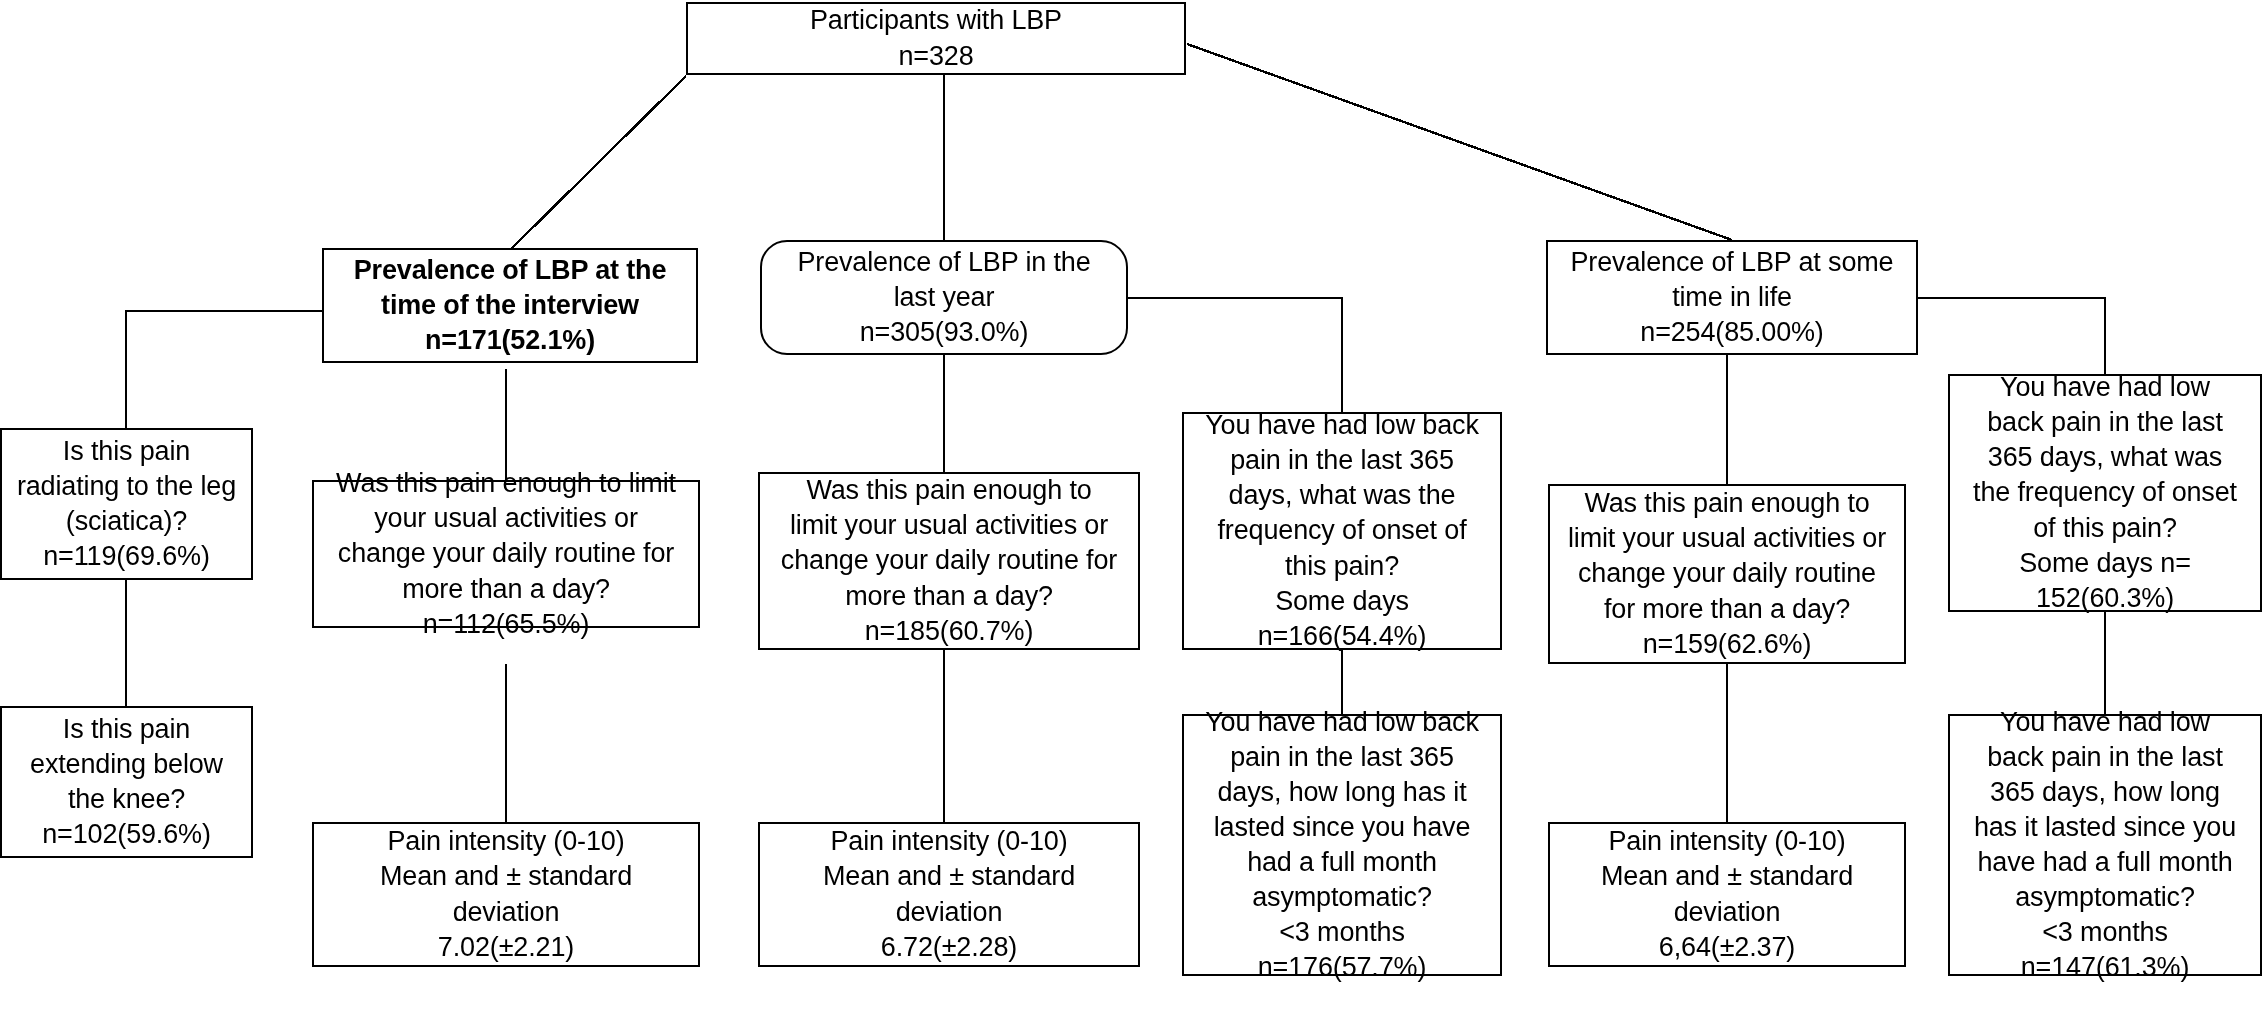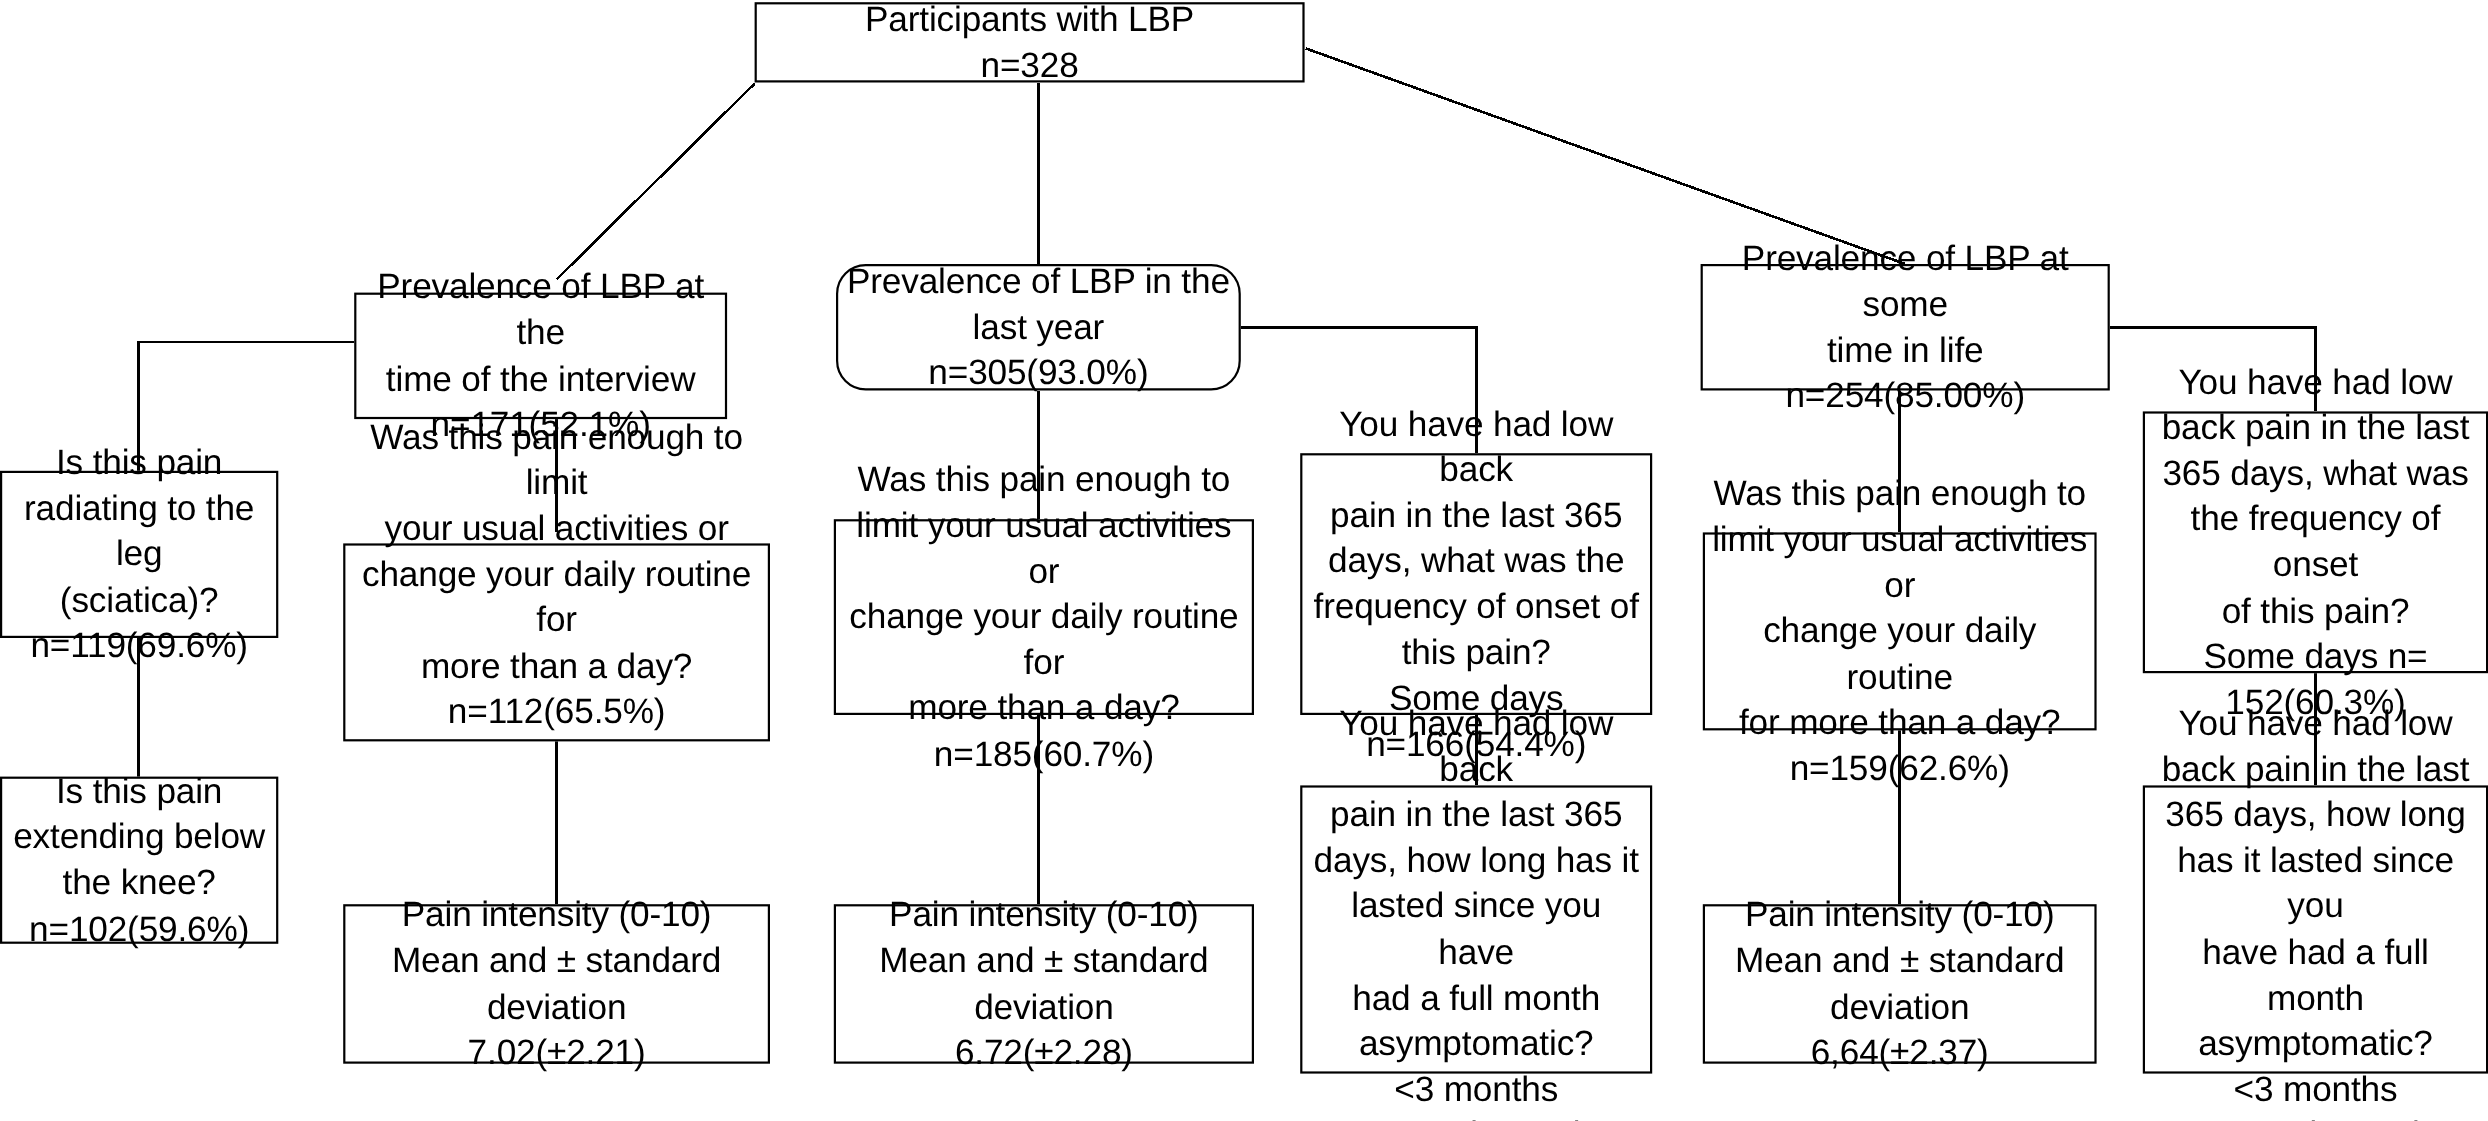--- a/index.html
+++ b/index.html
@@ -33,21 +33,21 @@
   .node {
     position: absolute;
     box-sizing: border-box;
     border: 2.6px solid #000000;
     background: #ffffff;
     display: flex;
     align-items: center;
     justify-content: center;
     text-align: center;
     color: #000000;
-    font-size: 32px;
+    font-size: 27px;
     line-height: 1.30;
     padding: 4px 6px;
     white-space: pre-line;
     letter-spacing: -0.15px;
   }
   .node-text {
     display: block;
     width: 100%;
     white-space: pre-line;
   }
@@ -88,21 +88,21 @@
     <path d="M 1918 298 L 2105 298 L 2105 374"></path>
 
     <path d="M 2105 612 L 2105 714"></path>
   </svg>
 
   <div class="node" style="left: 686px; top: 2px; width: 500px; height: 73px;">
     <span class="node-text">Participants with LBP
 n=328</span>
   </div>
 
-  <div class="node" style="left: 322px; top: 266px; width: 339px; height: 115px;">
+  <div class="node" style="left: 322px; top: 248px; width: 376px; height: 115px; font-weight: bold;">
     <span class="node-text">Prevalence of LBP at the
 time of the interview
 n=171(52.1%)</span>
   </div>
 
   <div class="node" style="left: 760px; top: 240px; width: 368px; height: 115px; border-radius: 27px;">
     <span class="node-text">Prevalence of LBP in the
 last year
 n=305(93.0%)</span>
   </div>
@@ -120,21 +120,21 @@
 n=119(69.6%)</span>
   </div>
 
   <div class="node" style="left: 0px; top: 706px; width: 253px; height: 152px;">
     <span class="node-text">Is this pain
 extending below
 the knee?
 n=102(59.6%)</span>
   </div>
 
-  <div class="node" style="left: 312px; top: 494px; width: 388px; height: 180px; align-items: flex-end;">
+  <div class="node" style="left: 312px; top: 480px; width: 388px; height: 148px;">
     <span class="node-text">Was this pain enough to limit
 your usual activities or
 change your daily routine for
 more than a day?
 n=112(65.5%)</span>
   </div>
 
   <div class="node" style="left: 758px; top: 472px; width: 382px; height: 178px;">
     <span class="node-text">Was this pain enough to
 limit your usual activities or

